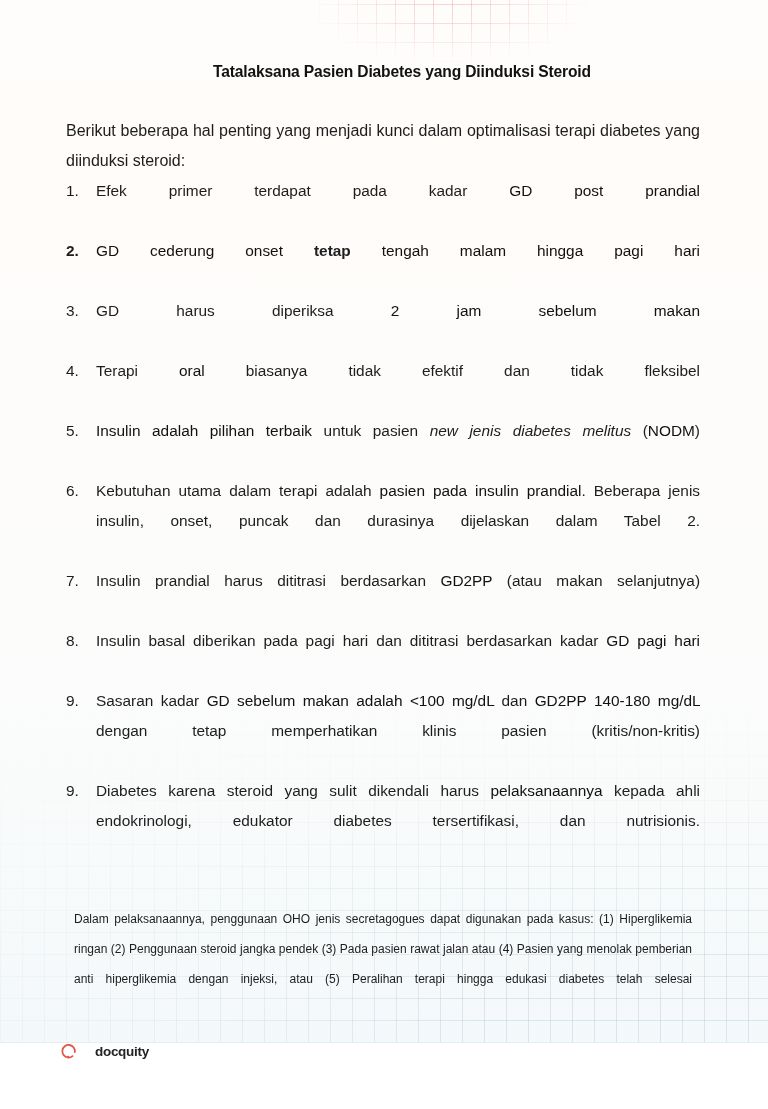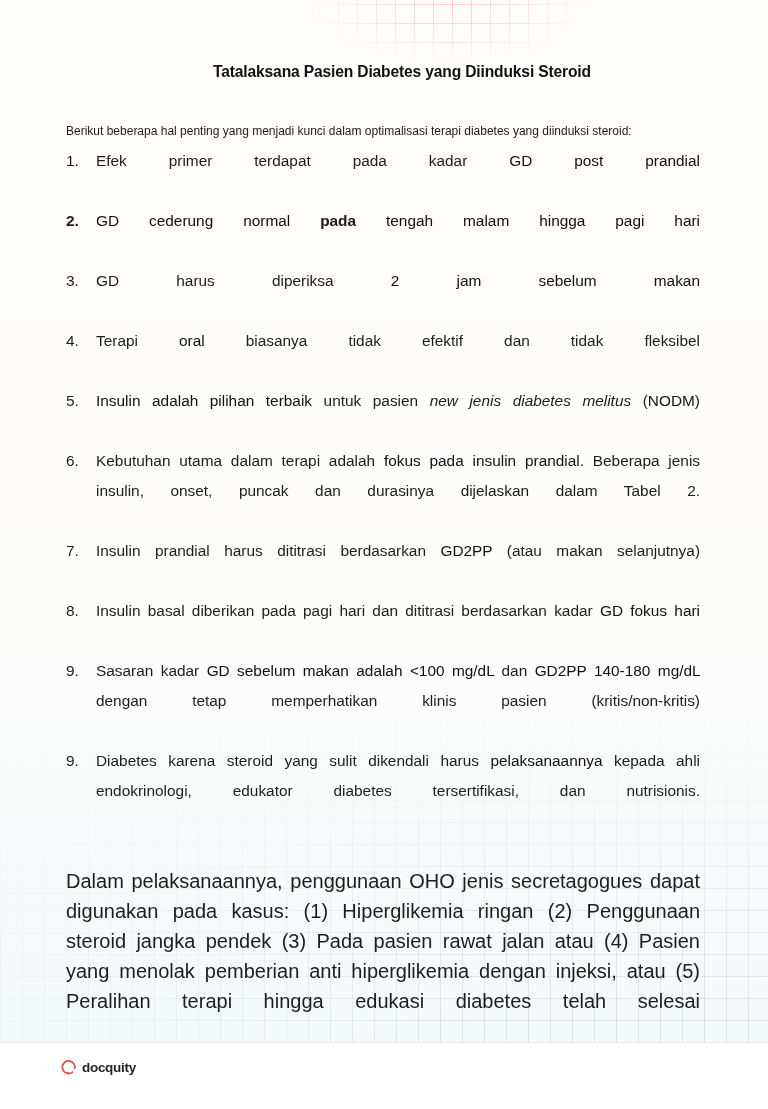--- a/index.html
+++ b/index.html
@@ -79,21 +79,21 @@
     margin: 0;
     padding: 62px 28px 0 64px;
     line-height: 1.3;
     position: relative;
     z-index: 2;
   }
 
   .intro {
     margin: 0;
     padding: 34px 68px 0 66px;
-    font-size: 12px;
+    font-size: 16px;
     line-height: 30px;
     color: #1d1d1d;
     text-align: justify;
     text-justify: inter-word;
     position: relative;
     z-index: 2;
   }
 
   ol.steps {
     list-style: none;
@@ -126,23 +126,23 @@
   ol.steps > li > .body {
     display: block;
   }
   ol.steps > li > .body::after {
     content: "";
     display: inline-block;
     width: 100%;
   }
 
   .outro {
-    margin: 0;
+    margin: 8px;
     padding: 30px 68px 0 66px;
-    font-size: 20px;
+    font-size: 12px;
     line-height: 30px;
     color: #1d1d1d;
     text-align: justify;
     text-justify: inter-word;
     position: relative;
     z-index: 2;
   }
   .outro::after {
     content: "";
     display: inline-block;
@@ -159,24 +159,24 @@
     bottom: 0;
     width: 768px;
     height: 66px;
     background: #ffffff;
     border-top: 1px solid #e7eef2;
     z-index: 5;
   }
   .brand {
     position: absolute;
     left: 60px;
-    top: 16px;
+    top: 0;
     display: flex;
     align-items: center;
-    gap: 5px;
+    gap: 18px;
   }
   .brand-mark {
     width: 17px;
     height: 17px;
     display: block;
   }
   .brand-text {
     font-size: 13.5px;
     font-weight: bold;
     color: #232323;
@@ -198,45 +198,45 @@
 
     <p class="intro">Berikut beberapa hal penting yang menjadi kunci dalam optimalisasi terapi diabetes yang diinduksi steroid:</p>
 
     <ol class="steps" id="steps-list">
         <li>
           <span class="num">1.</span>
           <span class="body">Efek primer terdapat pada kadar <b>GD post prandial</b></span>
         </li>
         <li class="bold-item">
           <span class="num">2.</span>
-          <span class="body"><b>GD cederung normal</b> <span class="reg">pada</span> <b>tengah malam hingga pagi hari</b></span>
+          <span class="body"><b>GD cederung onset</b> <span class="reg">tetap</span> <b>tengah malam hingga pagi hari</b></span>
         </li>
         <li>
           <span class="num">3.</span>
           <span class="body">GD harus diperiksa <b>2 jam sebelum makan</b></span>
         </li>
         <li>
           <span class="num">4.</span>
           <span class="body">Terapi <b>oral</b> biasanya tidak efektif dan tidak fleksibel</span>
         </li>
         <li>
           <span class="num">5.</span>
           <span class="body"><b>Insulin adalah pilihan terbaik</b> untuk pasien <i>new jenis diabetes melitus</i> (<b>NODM</b>)</span>
         </li>
         <li>
           <span class="num">6.</span>
-          <span class="body">Kebutuhan utama dalam terapi adalah <b>fokus pada insulin prandial</b>. Beberapa jenis insulin, onset, puncak dan durasinya dijelaskan dalam Tabel 2.</span>
+          <span class="body">Kebutuhan utama dalam terapi adalah <b>pasien pada insulin prandial</b>. Beberapa jenis insulin, onset, puncak dan durasinya dijelaskan dalam Tabel 2.</span>
         </li>
         <li>
           <span class="num">7.</span>
           <span class="body">Insulin prandial harus dititrasi berdasarkan <b>GD2PP</b> (atau makan selanjutnya)</span>
         </li>
         <li>
           <span class="num">8.</span>
-          <span class="body">Insulin basal diberikan pada pagi hari dan dititrasi berdasarkan kadar <b>GD fokus hari</b></span>
+          <span class="body">Insulin basal diberikan pada pagi hari dan dititrasi berdasarkan kadar <b>GD pagi hari</b></span>
         </li>
         <li>
           <span class="num">9.</span>
           <span class="body">Sasaran kadar <b>GD sebelum makan adalah &lt;100 mg/dL</b> dan <b>GD2PP 140-180 mg/dL</b> dengan tetap memperhatikan klinis pasien (kritis/non-kritis)</span>
         </li>
         <li>
           <span class="num">9.</span>
           <span class="body">Diabetes karena steroid yang sulit dikendali harus <b>pelaksanaannya</b> kepada ahli endokrinologi, edukator diabetes tersertifikasi, dan nutrisionis.</span>
         </li>
       </ol>

